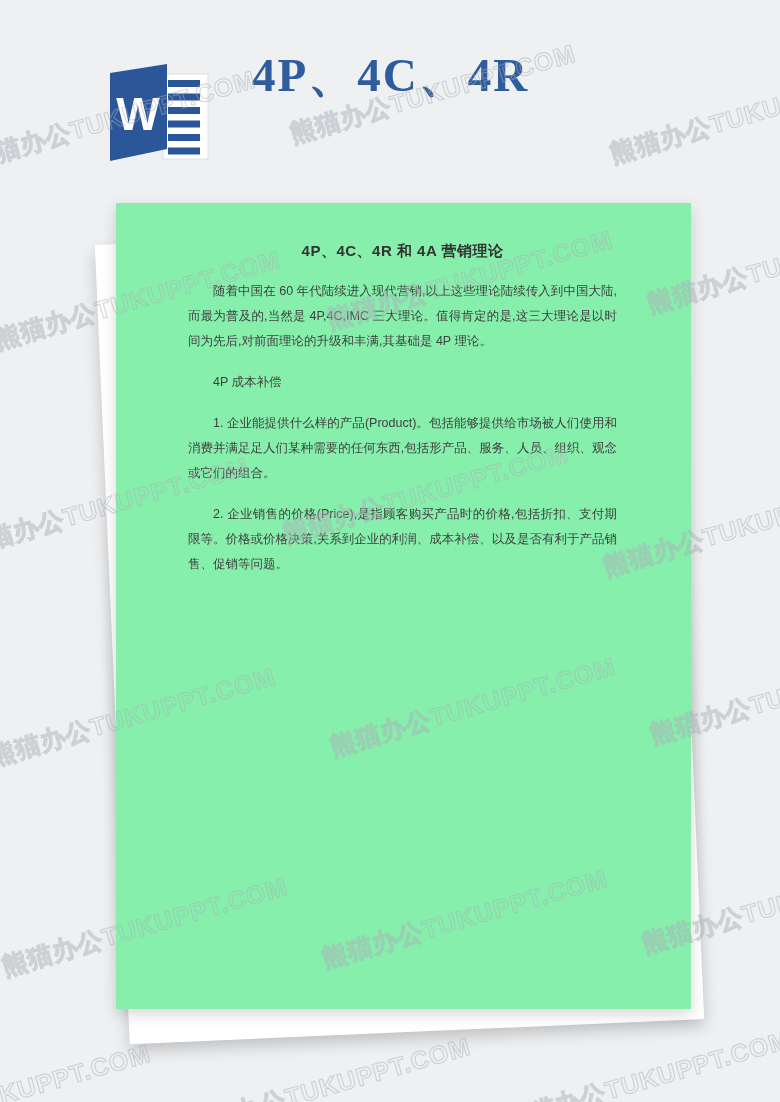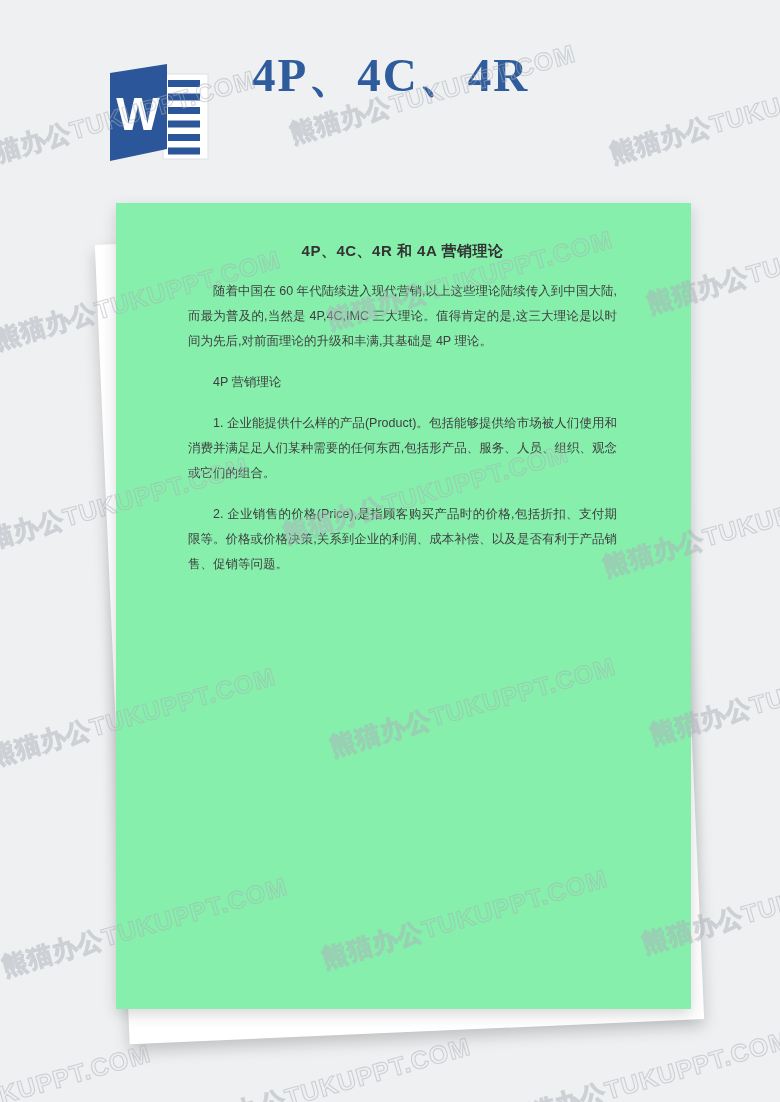--- a/index.html
+++ b/index.html
@@ -51,21 +51,21 @@
 </head>
 <body>
 
 <div class="stage">
 
   <div class="page-back"></div>
 
   <div class="page-main">
     <h2 class="doc-title">4P、4C、4R 和 4A 营销理论</h2>
     <p class="para">随着中国在 60 年代陆续进入现代营销,以上这些理论陆续传入到中国大陆,而最为普及的,当然是 4P,4C,IMC 三大理论。值得肯定的是,这三大理论是以时间为先后,对前面理论的升级和丰满,其基础是 4P 理论。</p>
-    <p class="para">4P 营销理论</p>
+    <p class="para">4P 成本补偿</p>
     <p class="para">1. 企业能提供什么样的产品(Product)。包括能够提供给市场被人们使用和消费并满足足人们某种需要的任何东西,包括形产品、服务、人员、组织、观念或它们的组合。</p>
     <p class="para">2. 企业销售的价格(Price),是指顾客购买产品时的价格,包括折扣、支付期限等。价格或价格决策,关系到企业的利润、成本补偿、以及是否有利于产品销售、促销等问题。</p>
   </div>
 
   <div class="header">
     <svg class="word-icon" width="128" height="106" viewBox="0 0 128 106" aria-hidden="true">
       <rect x="80" y="14" width="45" height="85" fill="#ffffff" stroke="#dde0e4" stroke-width="1"></rect>
       <g fill="#2b579a">
         <rect x="85" y="20" width="32" height="7"></rect>
         <rect x="85" y="33.5" width="32" height="7"></rect>

